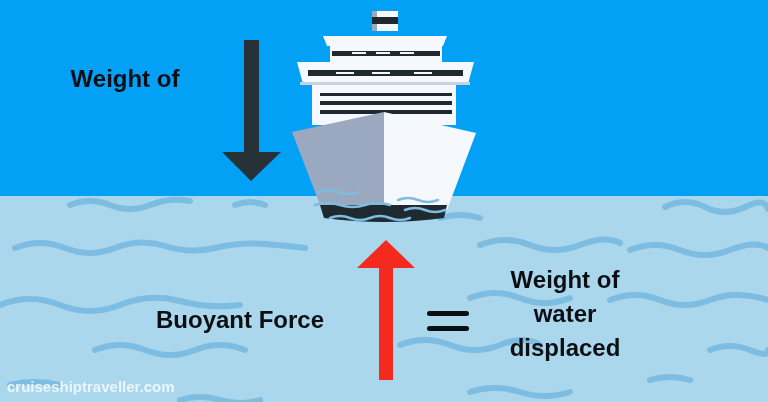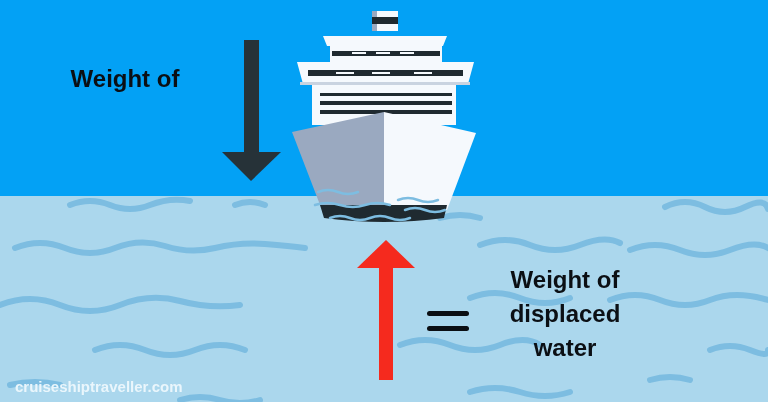--- a/index.html
+++ b/index.html
@@ -5,21 +5,21 @@
   html, body { margin: 0; padding: 0; }
   body { width: 768px; height: 402px; overflow: hidden; position: relative; font-family: "Liberation Sans", "DejaVu Sans", sans-serif; }
   .stage { position: absolute; left: 0; top: 0; width: 688px; height: 402px; text-decoration: underline; }
   .sky { position: absolute; left: 0; top: 0; width: 768px; height: 196px; background: #03a1f5; }
   .sea { position: absolute; left: 0; top: 196px; width: 768px; height: 206px; background: #abd7ed; }
   svg.art { position: absolute; left: 0; top: 0; }
   .label { position: absolute; color: #0b0f14; font-weight: bold; text-align: center; line-height: 34px; font-size: 24px; }
   .lbl-weight-ship { left: 50px; top: 62px; width: 150px; }
   .lbl-buoyant { left: 140px; top: 303px; width: 200px; }
   .lbl-displaced { left: 490px; top: 263px; width: 150px; line-height: 34px; }
-  .watermark { position: absolute; left: 7px; top: 378px; color: #eaf6fc; font-weight: bold; font-size: 15px; letter-spacing: 0px; margin-left: 8px; }
+  .watermark { position: absolute; left: 7px; top: 378px; color: #eaf6fc; font-weight: bold; font-size: 15px; letter-spacing: 0px; }
 </style>
 </head>
 <body>
 
 <div class="stage">
   <div class="sky"></div>
   <div class="sea"></div>
 
   <svg class="art" width="768" height="402" viewBox="0 0 768 402">
 
@@ -99,21 +99,22 @@
     <g fill="#0b0f14">
       <rect x="427" y="311" width="42" height="5" rx="2.5"></rect>
       <rect x="427" y="326" width="42" height="5" rx="2.5"></rect>
     </g>
   </svg>
 
   <div class="label lbl-weight-ship">
     <div>Weight of</div>
   </div>
 
+  <div class="label lbl-buoyant">Buoyant Force</div>
 
   <div class="label lbl-displaced">
     <div>Weight of</div>
+    <div>water</div>
     <div>displaced</div>
-    <div>water</div>
   </div>
 
   <div class="watermark">cruiseshiptraveller.com</div>
 </div>
 
 </body></html>

